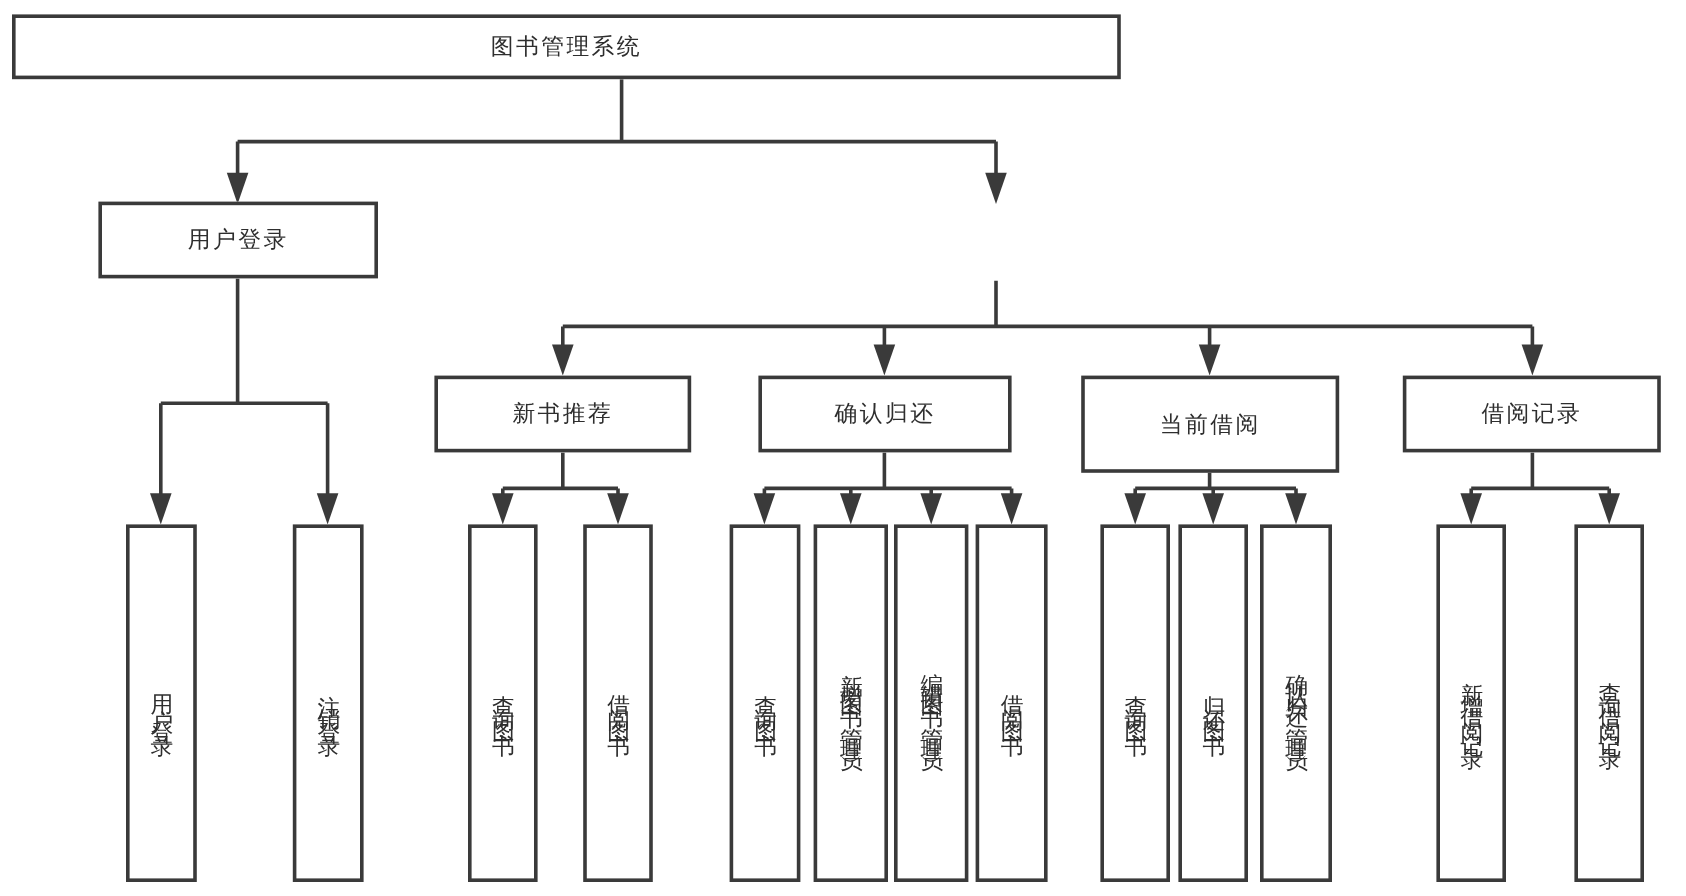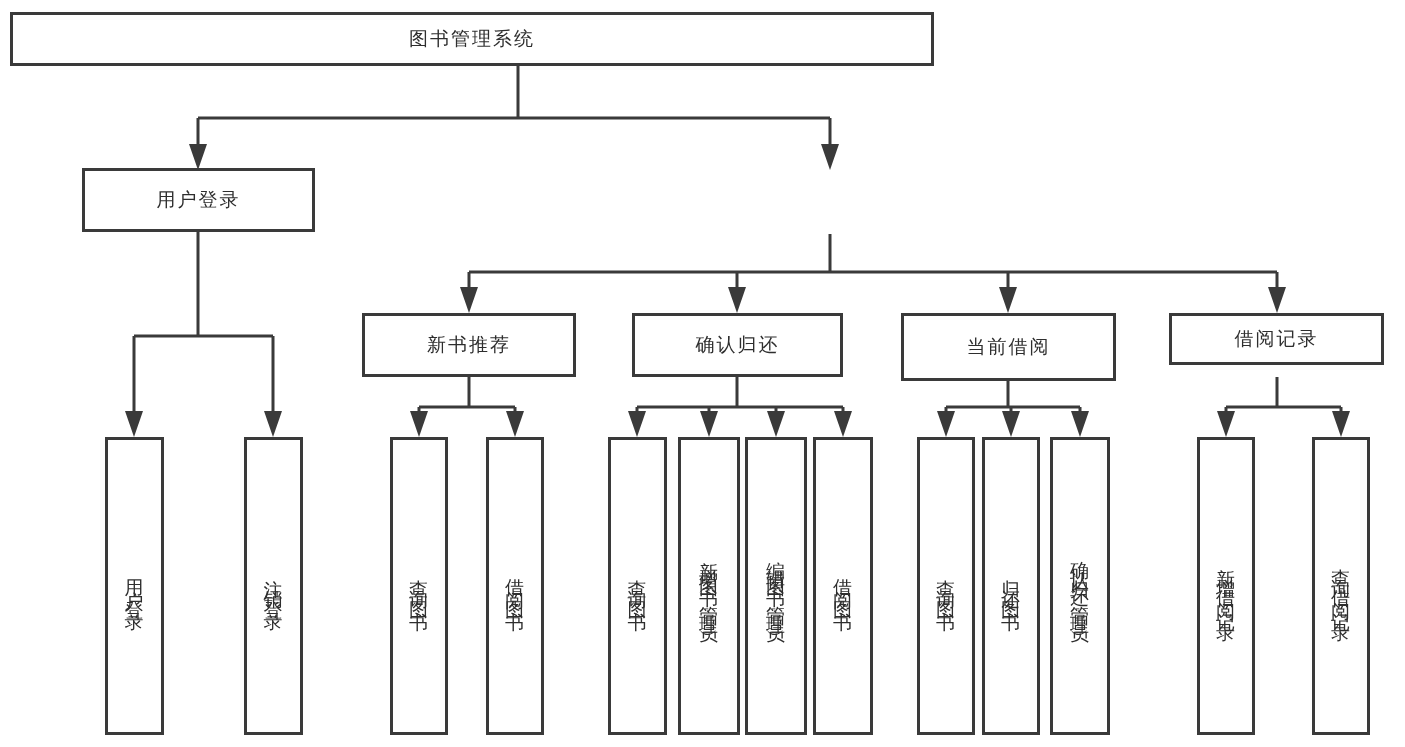--- a/index.html
+++ b/index.html
@@ -114,24 +114,24 @@
   <div class="node h" style="left:82px; top:168px; width:233px; height:64px;">
     <span>用户登录</span>
   </div>
 
   <div class="node h" style="left:362px; top:313px; width:214px; height:64px;">
     <span>新书推荐</span>
   </div>
   <div class="node h" style="left:632px; top:313px; width:211px; height:64px;">
     <span>确认归还</span>
   </div>
-  <div class="node h" style="left:901px; top:313px; width:215px; height:68px;">
+  <div class="node h" style="left:901px; top:313px; width:215px; height:81px;">
     <span>当前借阅</span>
   </div>
-  <div class="node h" style="left:1169px; top:313px; width:215px; height:52px;">
+  <div class="node h" style="left:1169px; top:313px; width:215px; height:64px;">
     <span>借阅记录</span>
   </div>
 
   <div class="node v" style="left:105px; top:437px; width:59px; height:298px;">
     <span>用户登录</span>
   </div>
   <div class="node v" style="left:244px; top:437px; width:59px; height:298px;">
     <span>注销登录</span>
   </div>
 

